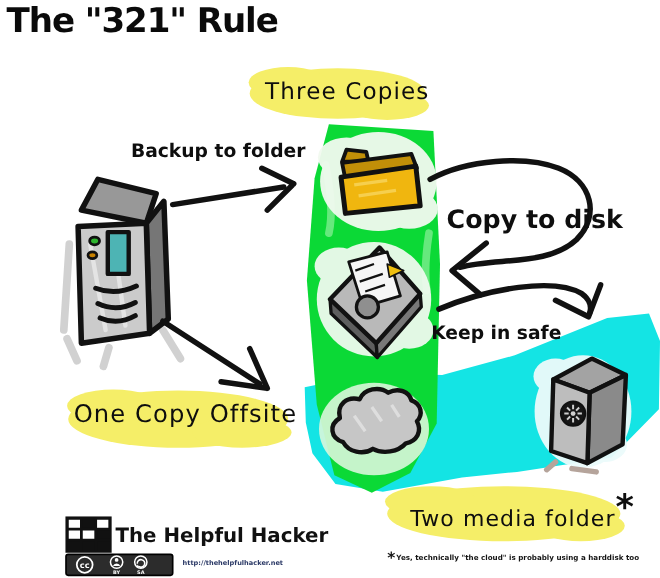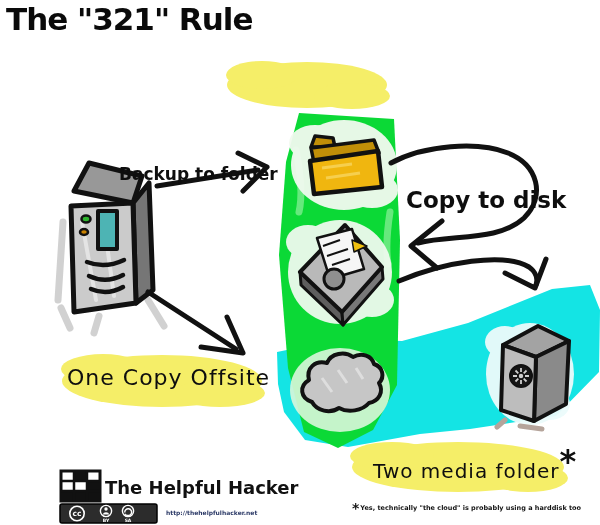--- a/index.html
+++ b/index.html
@@ -4,21 +4,21 @@
 <style>
   html,body{margin:0;padding:0;background:#fff;}
   #canvas{position:relative;width:600px;height:525px;background:#ffffff;overflow:hidden;
           font-family:"DejaVu Sans",sans-serif;color:#101010;}
   #art{position:absolute;left:0;top:0;}
   .lbl{position:absolute;white-space:nowrap;color:#0e0e0e;line-height:1;}
   .pen{font-weight:400;letter-spacing:1px;}
   .marker{font-weight:700;letter-spacing:0px;}
   #title{left:6px;top:4px;font-size:31px;font-weight:700;letter-spacing:-1px;color:#0a0a0a;}
   #lbl-three{left:241px;top:73px;font-size:21px;}
-  #lbl-backup{left:119px;top:130px;font-size:17px;margin-top:36px;}
+  #lbl-backup{left:119px;top:130px;font-size:17px;}
   #lbl-copydisk{left:406px;top:189px;font-size:23px;}
   #lbl-keepsafe{left:392px;top:295px;font-size:17px;}
   #lbl-offsite{left:67px;top:367px;font-size:22px;}
   #lbl-twomedia{left:373px;top:453px;font-size:20px;}
   #lbl-twomedia .big-star{font-size:32px;font-weight:700;vertical-align:-2px;position:relative;top:-8px;letter-spacing:0;}
   #footnote{left:352px;top:501px;font-size:6.5px;font-weight:700;color:#151515;}
   #footnote .fn-star{font-size:14px;font-weight:700;vertical-align:-3px;margin-right:1px;}
   #brand{left:105px;top:479px;font-size:18px;font-weight:700;letter-spacing:0px;color:#111;}
   #url{left:166px;top:510px;font-size:6px;font-weight:700;color:#2c3a67;letter-spacing:0px;}
 </style>
@@ -167,22 +167,24 @@
         <circle cx="128" cy="511" r="5.6" fill="none" stroke="#fff" stroke-width="1.4"></circle>
         <path d="M124.8,512.5 a3.4,3.4 0 1 1 1.4,2.4" fill="none" stroke="#fff" stroke-width="1.4"></path>
         <path d="M124.2,516 l2.6,-0.6 l-1.8,-2.2 Z" fill="#fff"></path>
         <text x="128" y="521.8" font-size="4.5" font-weight="bold" fill="#fff" text-anchor="middle" font-family="DejaVu Sans, sans-serif">SA</text>
       </g>
     </g>
   </svg>
 
   <div id="title" class="lbl">The "321" Rule</div>
 
+  <div id="lbl-three" class="lbl pen">Three Copies</div>
   <div id="lbl-backup" class="lbl marker">Backup to folder</div>
   <div id="lbl-copydisk" class="lbl marker">Copy to disk</div>
+  <div id="lbl-keepsafe" class="lbl marker">Keep in safe</div>
   <div id="lbl-offsite" class="lbl pen">One Copy Offsite</div>
 
   <div id="lbl-twomedia" class="lbl pen">
     <span>Two media folder</span><span class="big-star">*</span>
   </div>
 
   <div id="footnote" class="lbl">
     <span class="fn-star">*</span><span>Yes, technically "the cloud" is probably using a harddisk too</span>
   </div>
 

